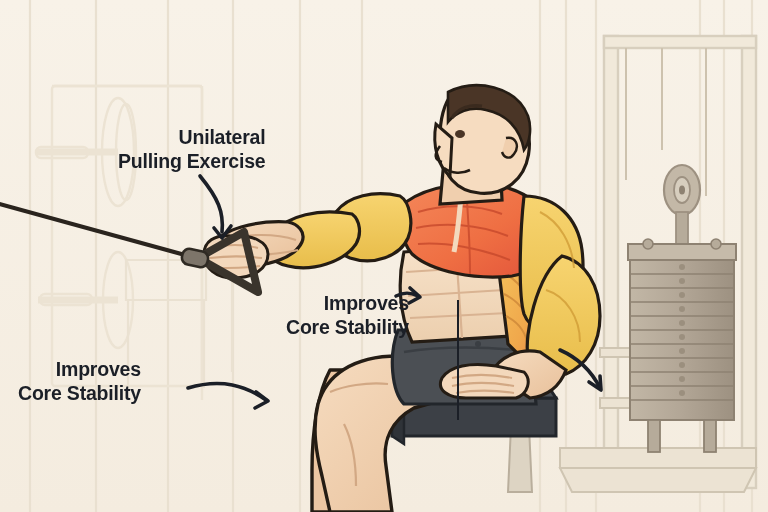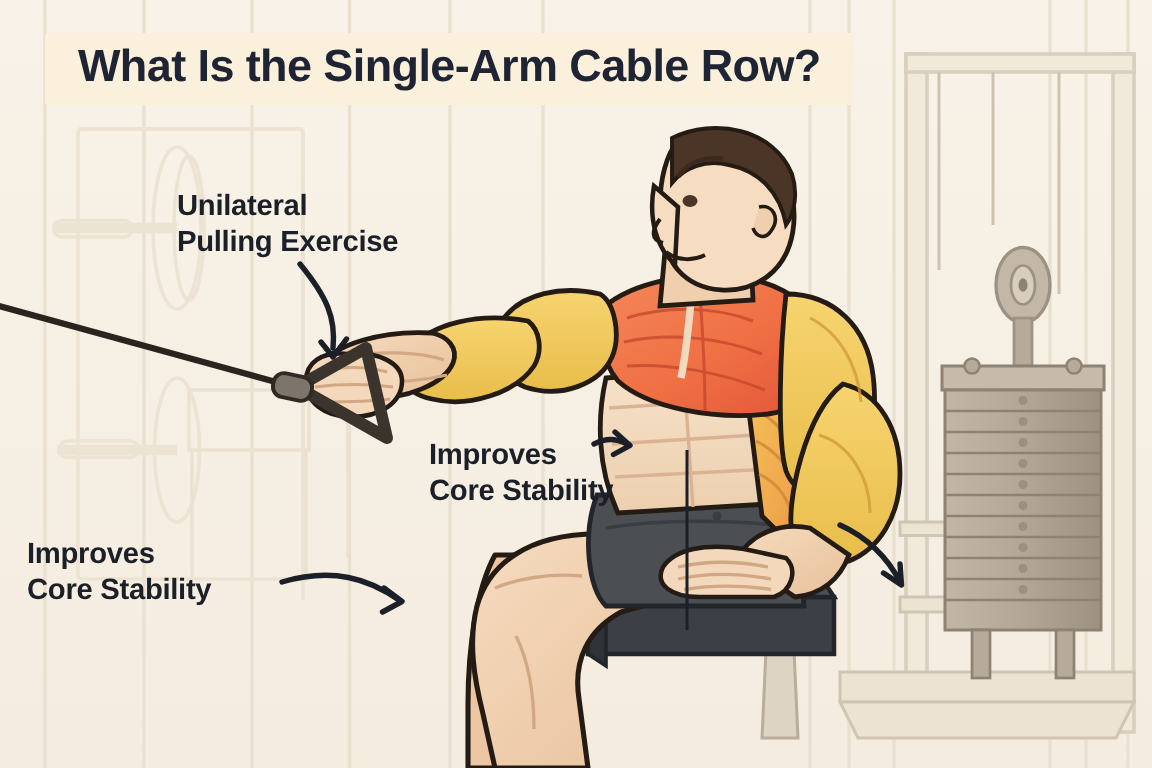--- a/index.html
+++ b/index.html
@@ -40,22 +40,23 @@
   }
   .callout {
     position: absolute;
     z-index: 45;
     color: #1b1f27;
     font-size: 19.5px;
     font-weight: 700;
     line-height: 1.22;
     letter-spacing: -0.2px;
     white-space: pre-line;
-  }
-  #callout-unilateral { left: 118px; top: 126px; text-align: left; }
+    text-align: right;
+  }
+  #callout-unilateral { left: 118px; top: 126px; text-align: right; }
   #callout-core-mid   { left: 286px; top: 292px; }
   #callout-core-left  { left: 18px;  top: 358px; }
   #callout-targets    { left: 578px; top: 392px; }
 </style>
 </head>
 <body>
 
 <div id="canvas">
 
   <svg id="bg-svg" viewBox="0 0 768 512">
@@ -322,23 +323,20 @@
       <path d="M410 288 L420 297 L409 303"></path>
 
       <path d="M188 388 C222 378 246 386 266 400"></path>
       <path d="M256 392 L268 401 L255 408"></path>
 
       <path d="M560 350 C578 358 592 372 600 388"></path>
       <path d="M589 382 L601 390 L600 376"></path>
     </g>
   </svg>
 
-  <div class="title-band">
-    <div class="title-text">What Is the Single-Arm Cable Row?</div>
-  </div>
 
   <div class="callout" id="callout-unilateral">Unilateral
 Pulling Exercise</div>
 
   <div class="callout" id="callout-core-mid">Improves
 Core Stability</div>
 
   <div class="callout" id="callout-core-left">Improves
 Core Stability</div>
 

